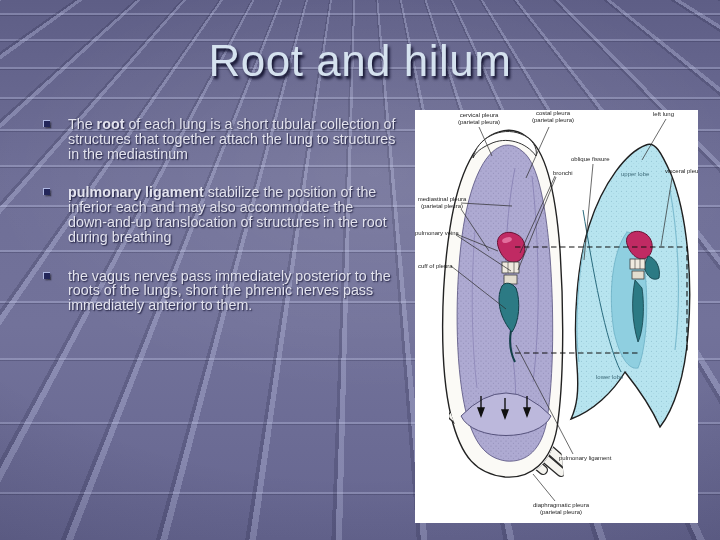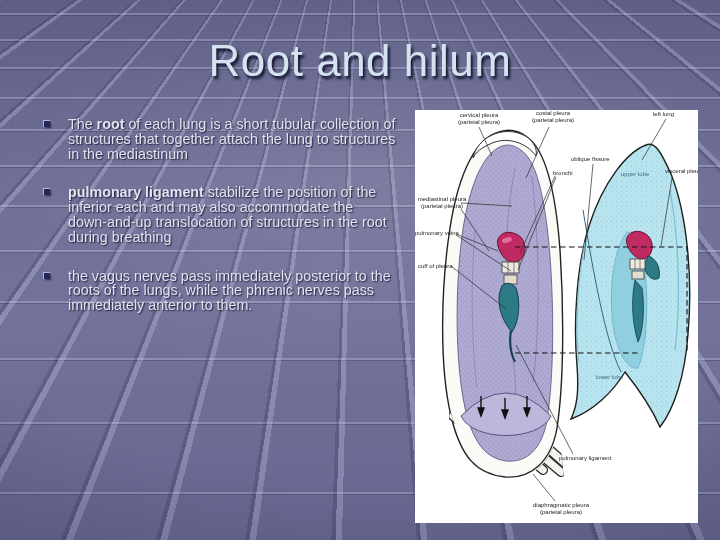--- a/index.html
+++ b/index.html
@@ -50,21 +50,21 @@
 <div class="slide">
   <div class="grid-h"></div>
   <div class="grid-f"></div>
   <div class="vignette"></div>
 
   <h1 class="title">Root and hilum</h1>
 
   <div class="bullets">
       <div class="bullet-item"><span class="bullet-marker"></span><span><span>The </span><b>root</b><span> of each lung is a short tubular collection of structures that together attach the lung to structures in the mediastinum</span></span></div>
       <div class="bullet-item"><span class="bullet-marker"></span><span><b>pulmonary ligament</b><span> stabilize the position of the inferior each and may also accommodate the down-and-up translocation of structures in the root during breathing</span></span></div>
-      <div class="bullet-item"><span class="bullet-marker"></span><span><span>the vagus nerves pass immediately posterior to the roots of the lungs, while the phrenic nerves pass immediately anterior to them.</span></span></div>
+      <div class="bullet-item"><span class="bullet-marker"></span><span><span>the vagus nerves pass immediately posterior to the roots of the lungs, short the phrenic nerves pass immediately anterior to them.</span></span></div>
     </div>
 
   <div class="fig">
     <svg width="283" height="413" viewBox="0 0 283 413">
       <defs>
         <pattern id="stipA" width="5" height="5" patternUnits="userSpaceOnUse">
           <circle cx="1" cy="1" r="0.55" fill="#56527c" opacity="0.45"></circle>
           <circle cx="3.4" cy="3.2" r="0.5" fill="#56527c" opacity="0.35"></circle>
         </pattern>
         <pattern id="stipB" width="5" height="5" patternUnits="userSpaceOnUse">

